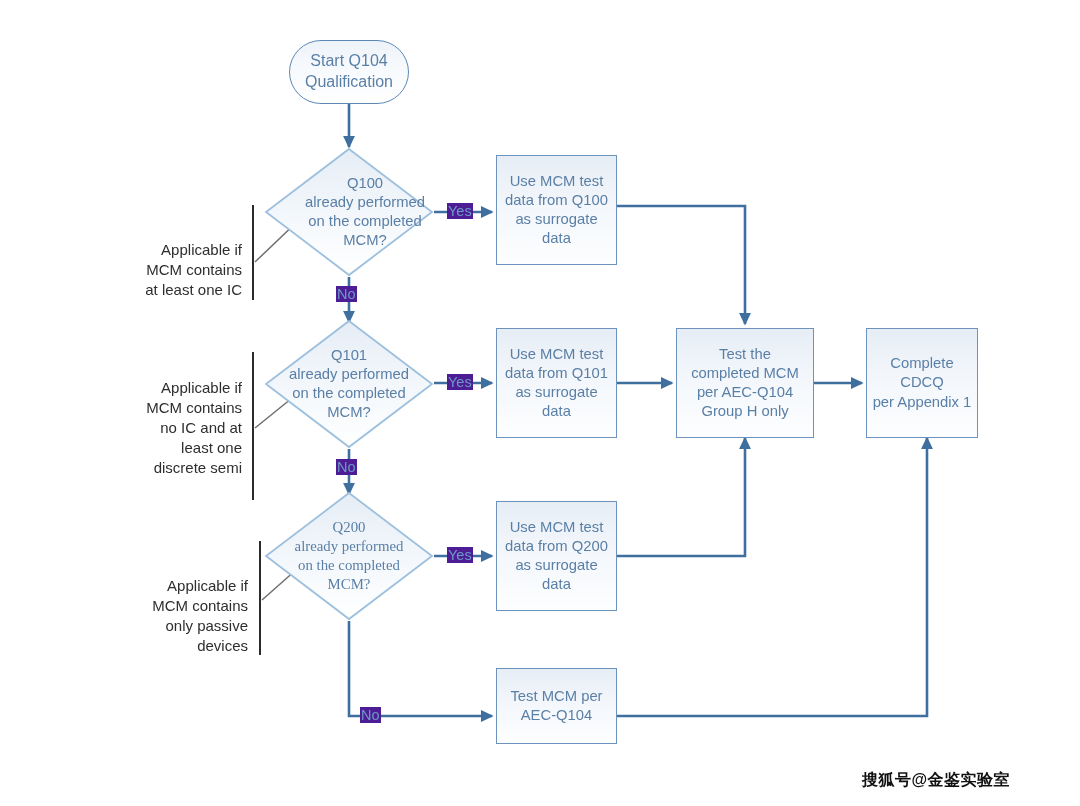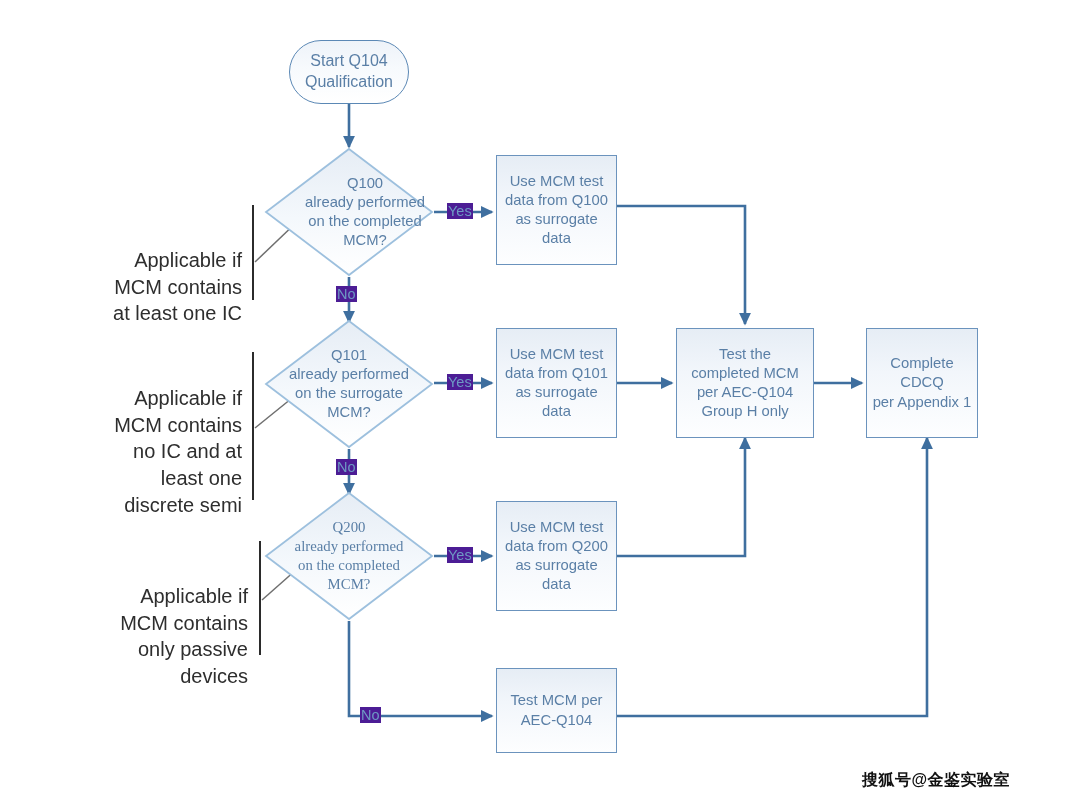--- a/index.html
+++ b/index.html
@@ -82,21 +82,21 @@
     z-index: 4;
     background: #4c1d95;
     padding: 0 1px;
     white-space: nowrap;
   }
 
   
   .annotation {
     position: absolute;
     color: #2e2e2e;
-    font-size: 20px;
+    font-size: 15px;
     line-height: 1.34;
     text-align: right;
     z-index: 3;
     white-space: pre-line;
   }
 
   .watermark {
     position: absolute;
     color: #111111;
     font-size: 16px;
@@ -187,21 +187,21 @@
           <stop offset="0%" stop-color="#e6edf5"></stop>
           <stop offset="55%" stop-color="#f4f8fc"></stop>
           <stop offset="100%" stop-color="#ffffff"></stop>
         </linearGradient>
       </defs>
       <polygon points="85,2 168,65 85,128 2,65" fill="url(#dgrad2)" stroke="#9dc0de" stroke-width="1.8"></polygon>
     </svg>
     <div class="decision-label">
       <span style="white-space:pre-line;">Q101
 already performed
-on the surrogate
+on the completed
 MCM?</span>
     </div>
   </div>
 
   <div class="decision-wrap" style="left:264px; top:491px; width:170px; height:130px;font-family:Liberation Serif, serif;">
     <svg class="decision-shape" viewBox="0 0 170 130" xmlns="http://www.w3.org/2000/svg" preserveAspectRatio="none">
       <defs>
         <linearGradient id="dgrad3" x1="0" y1="0" x2="0" y2="1">
           <stop offset="0%" stop-color="#e6edf5"></stop>
           <stop offset="55%" stop-color="#f4f8fc"></stop>
@@ -244,21 +244,21 @@
 completed MCM
 per AEC-Q104
 Group H only</span>
   </div>
 
   <div class="node process" style="left:866px; top:328px; width:112px; height:110px;">
     <span style="white-space:pre-line;">Complete CDCQ
 per Appendix 1</span>
   </div>
 
-  <div class="node process" style="left:496px; top:668px; width:121px; height:85px;">
+  <div class="node process" style="left:496px; top:668px; width:121px; height:76px;">
     <span style="white-space:pre-line;">Test MCM per
 AEC-Q104</span>
   </div>
 
   <span class="edge-label" style="left:447px; top:203px;">Yes</span>
   <span class="edge-label" style="left:336px; top:286px;">No</span>
 
   <span class="edge-label" style="left:447px; top:374px;">Yes</span>
   <span class="edge-label" style="left:336px; top:459px;">No</span>
 

